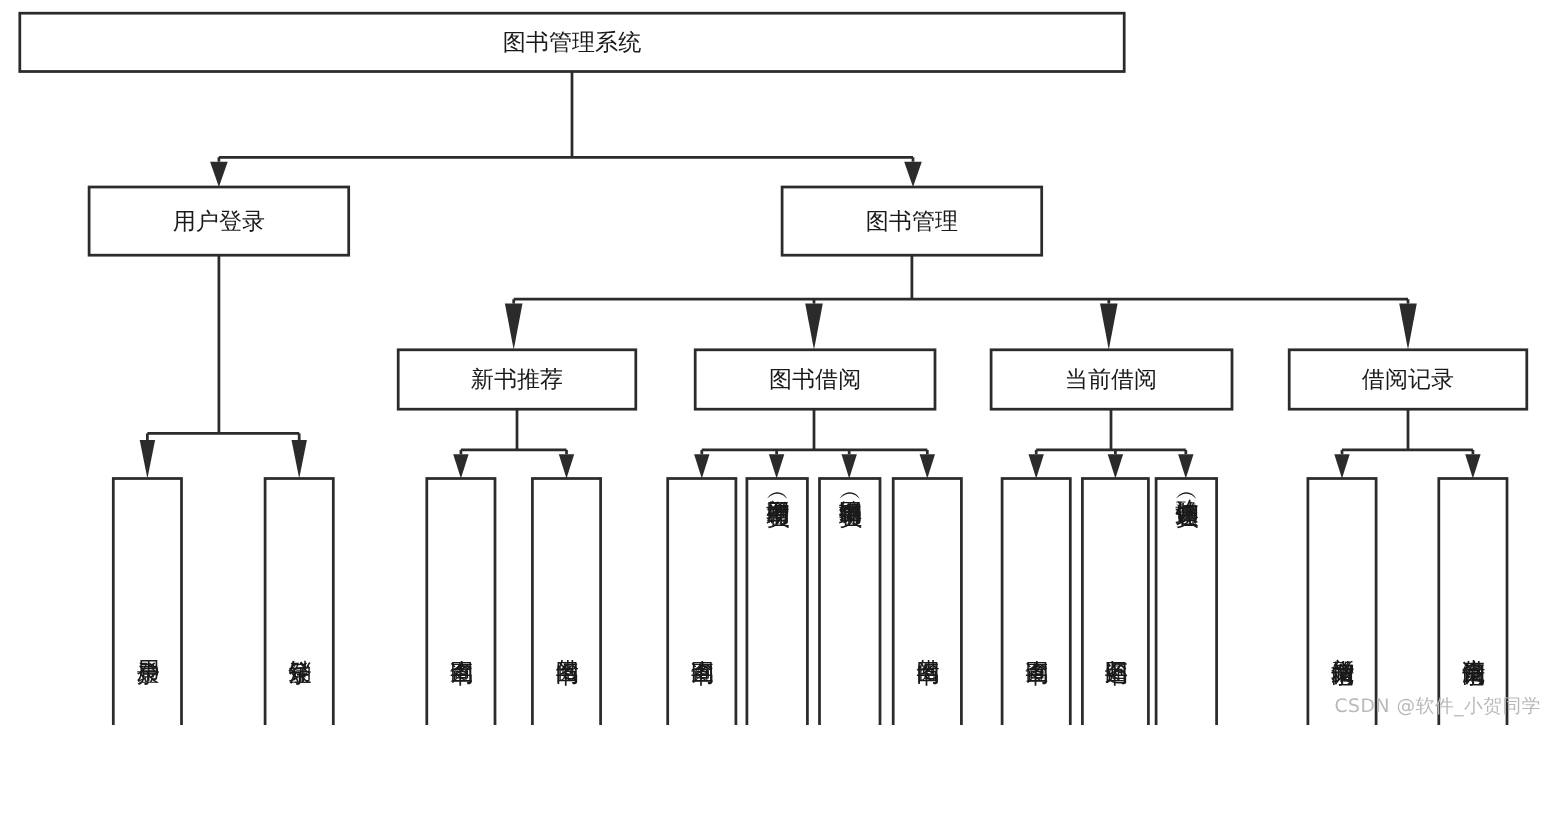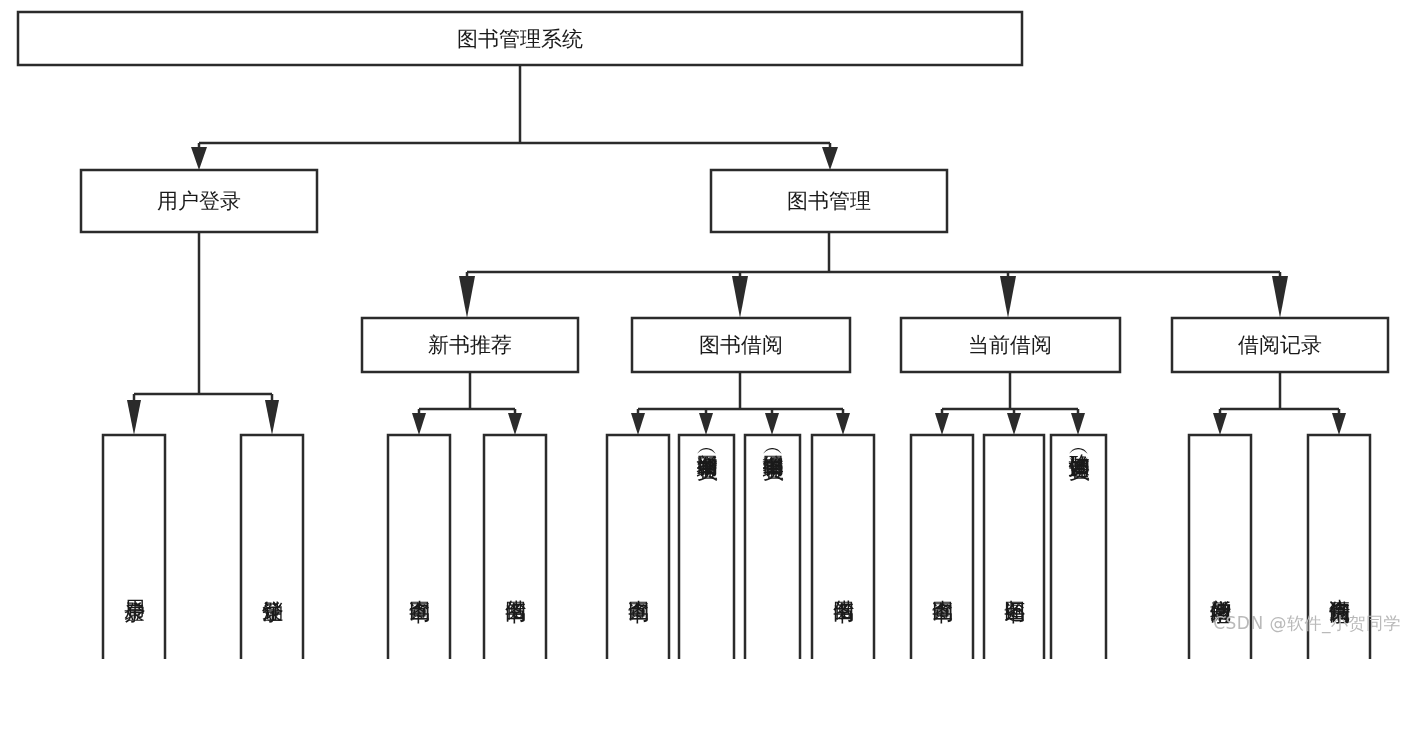--- a/index.html
+++ b/index.html
@@ -68,21 +68,21 @@
     font-size: 21px;
     line-height: 1.12;
     color: #1a1a1a;
     letter-spacing: 1px;
     white-space: nowrap;
     text-align: center;
   }
   .watermark {
     position: absolute;
     right: 14px;
-    bottom: 24px;
+    bottom: 6px;
     font-family: "DejaVu Sans", "Liberation Sans", sans-serif;
     font-size: 17px;
     color: #b9b9b9;
     letter-spacing: 0.5px;
     white-space: nowrap;
     user-select: none;
   }
 </style>
 </head>
 <body>

